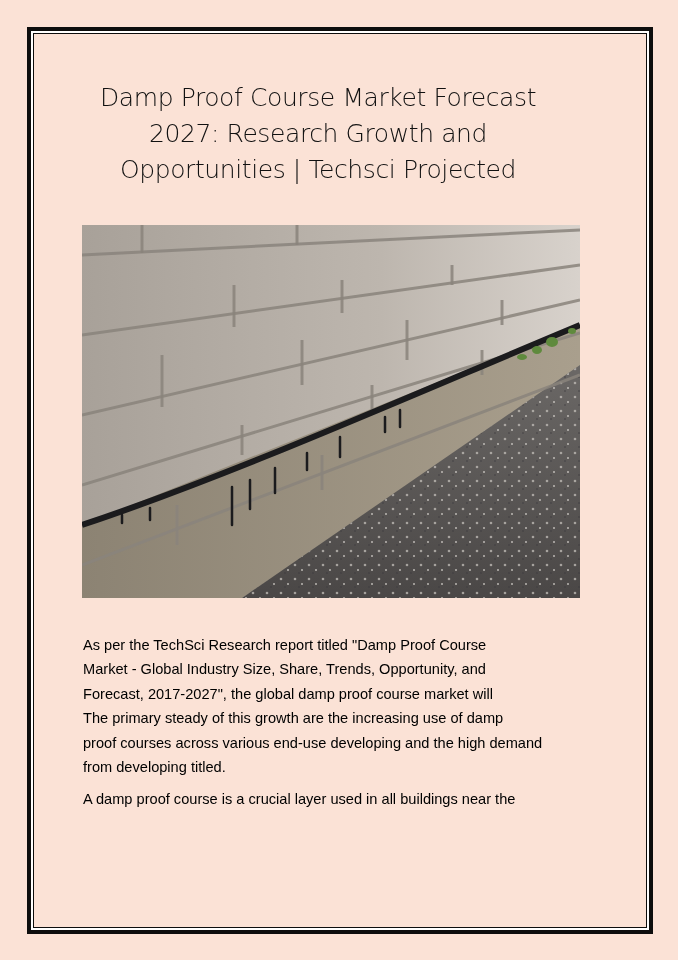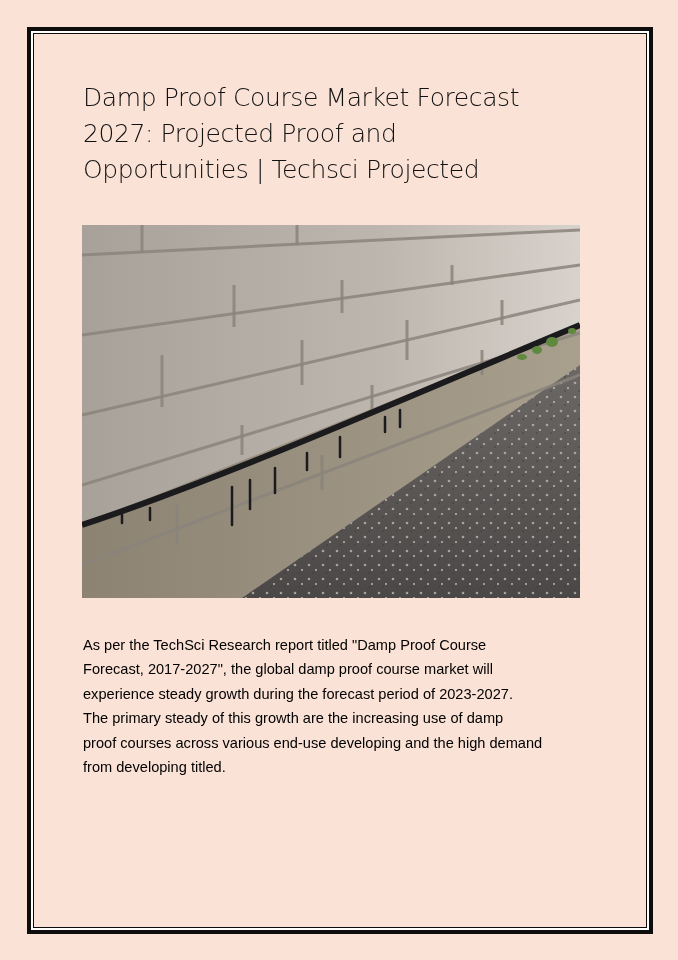--- a/index.html
+++ b/index.html
@@ -33,21 +33,21 @@
       left: 83px; top: 80px;
       width: 470px;
       font-family: "DejaVu Sans", sans-serif;
       font-weight: 300;
       font-size: 25px;
       line-height: 36px;
       letter-spacing: -0.4px;
       color: #111;
       margin: 0;
     }
-    .title span { display: block; white-space: nowrap; }
+    .title span { display: block; white-space: nowrap; text-align: center; }
     .photo {
       position: absolute;
       left: 82px; top: 225px;
       width: 498px; height: 373px;
       overflow: hidden;
       background: #8f8a82;
     }
     .photo svg { display: block; }
     .body-text {
       position: absolute;
@@ -64,21 +64,21 @@
 </head>
 <body>
 
 <div class="frame-outer">
   <div class="frame-gap"></div>
   <div class="frame-inner"></div>
 </div>
 
 <h1 class="title">
   <span>Damp Proof Course Market Forecast</span>
-  <span>2027: Projected Proof and</span>
+  <span>2027: Research Growth and</span>
   <span>Opportunities | Techsci Projected</span>
 </h1>
 
 <div class="photo" title="Brick wall with a black damp proof course layer above the pavement">
   <svg width="498" height="373" viewBox="0 0 498 373" xmlns="http://www.w3.org/2000/svg">
     <defs>
       <linearGradient id="wallGrad" x1="0" y1="0" x2="1" y2="0">
         <stop offset="0" stop-color="#a8a199"></stop>
         <stop offset="0.6" stop-color="#bdb6ae"></stop>
         <stop offset="1" stop-color="#d8d2cc"></stop>
@@ -147,21 +147,22 @@
       <ellipse cx="455" cy="125" rx="5" ry="4"></ellipse>
       <ellipse cx="440" cy="132" rx="5" ry="3"></ellipse>
       <ellipse cx="490" cy="106" rx="4" ry="3"></ellipse>
     </g>
   </svg>
 </div>
 
 <div class="body-text">
   <p>
     <span class="line">As per the TechSci Research report titled "Damp Proof Course</span>
+    <span class="line">Market - Global Industry Size, Share, Trends, Opportunity, and</span>
     <span class="line">Forecast, 2017-2027", the global damp proof course market will</span>
-    <span class="line">experience steady growth during the forecast period of 2023-2027.</span>
     <span class="line">The primary steady of this growth are the increasing use of damp</span>
     <span class="line">proof courses across various end-use developing and the high demand</span>
     <span class="line">from developing titled.</span>
   </p>
   <p>
+    <span class="line">A damp proof course is a crucial layer used in all buildings near the</span>
   </p>
 </div>
 
 </body></html>

